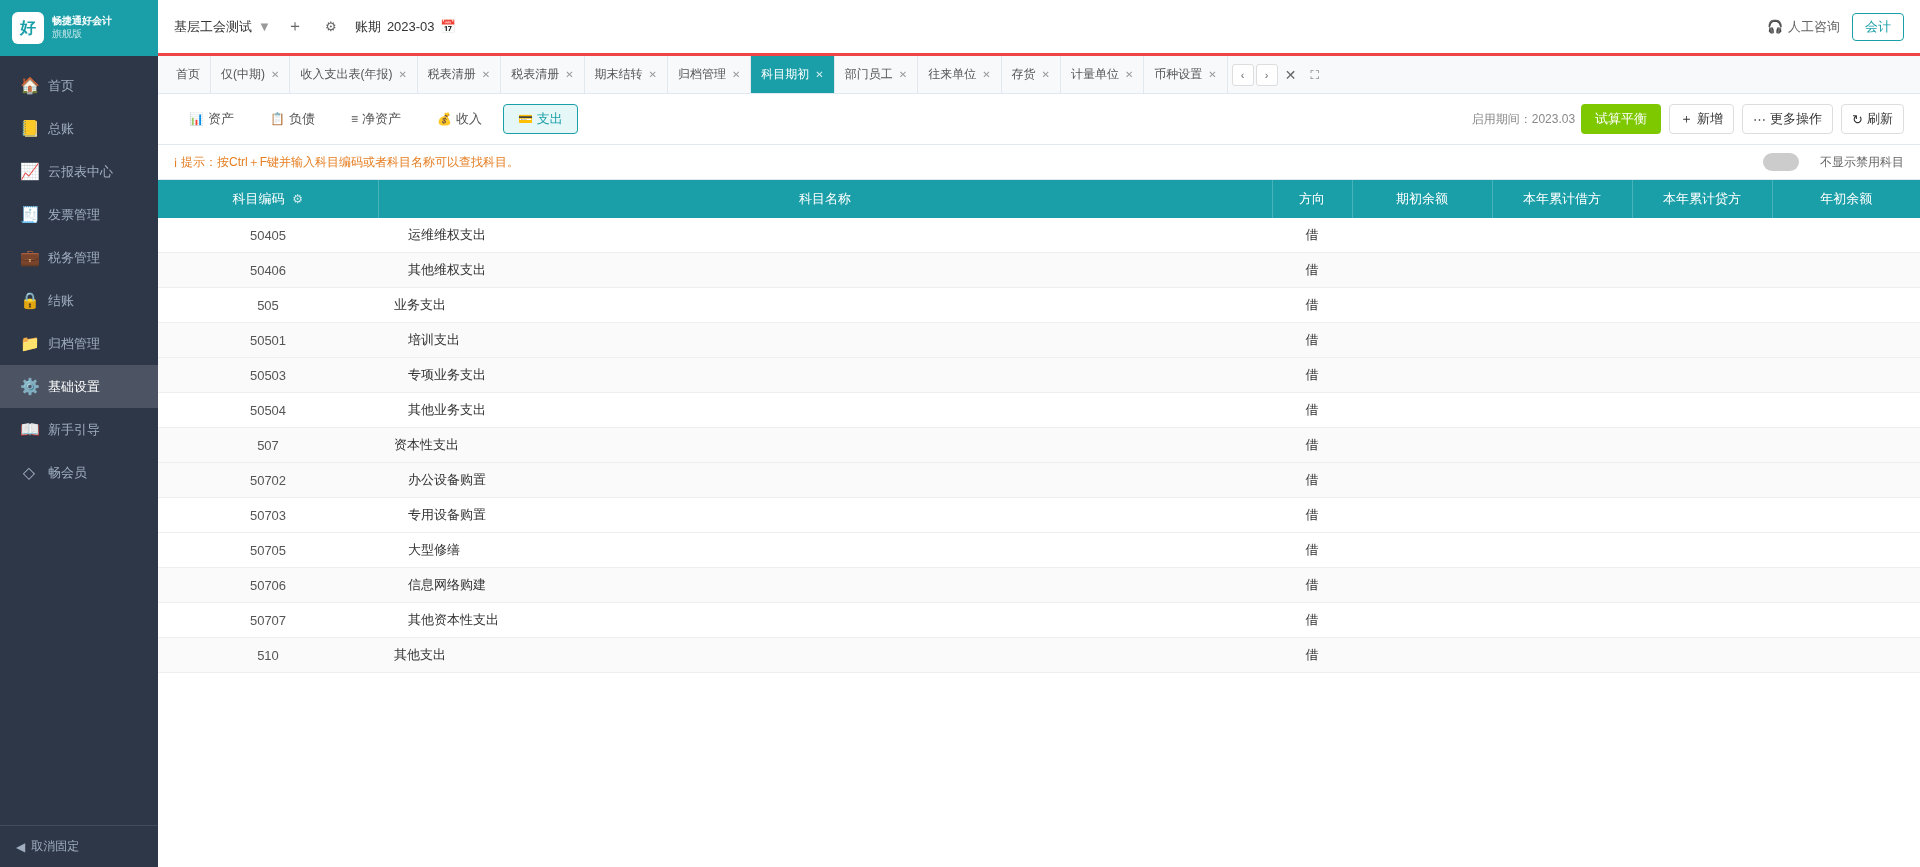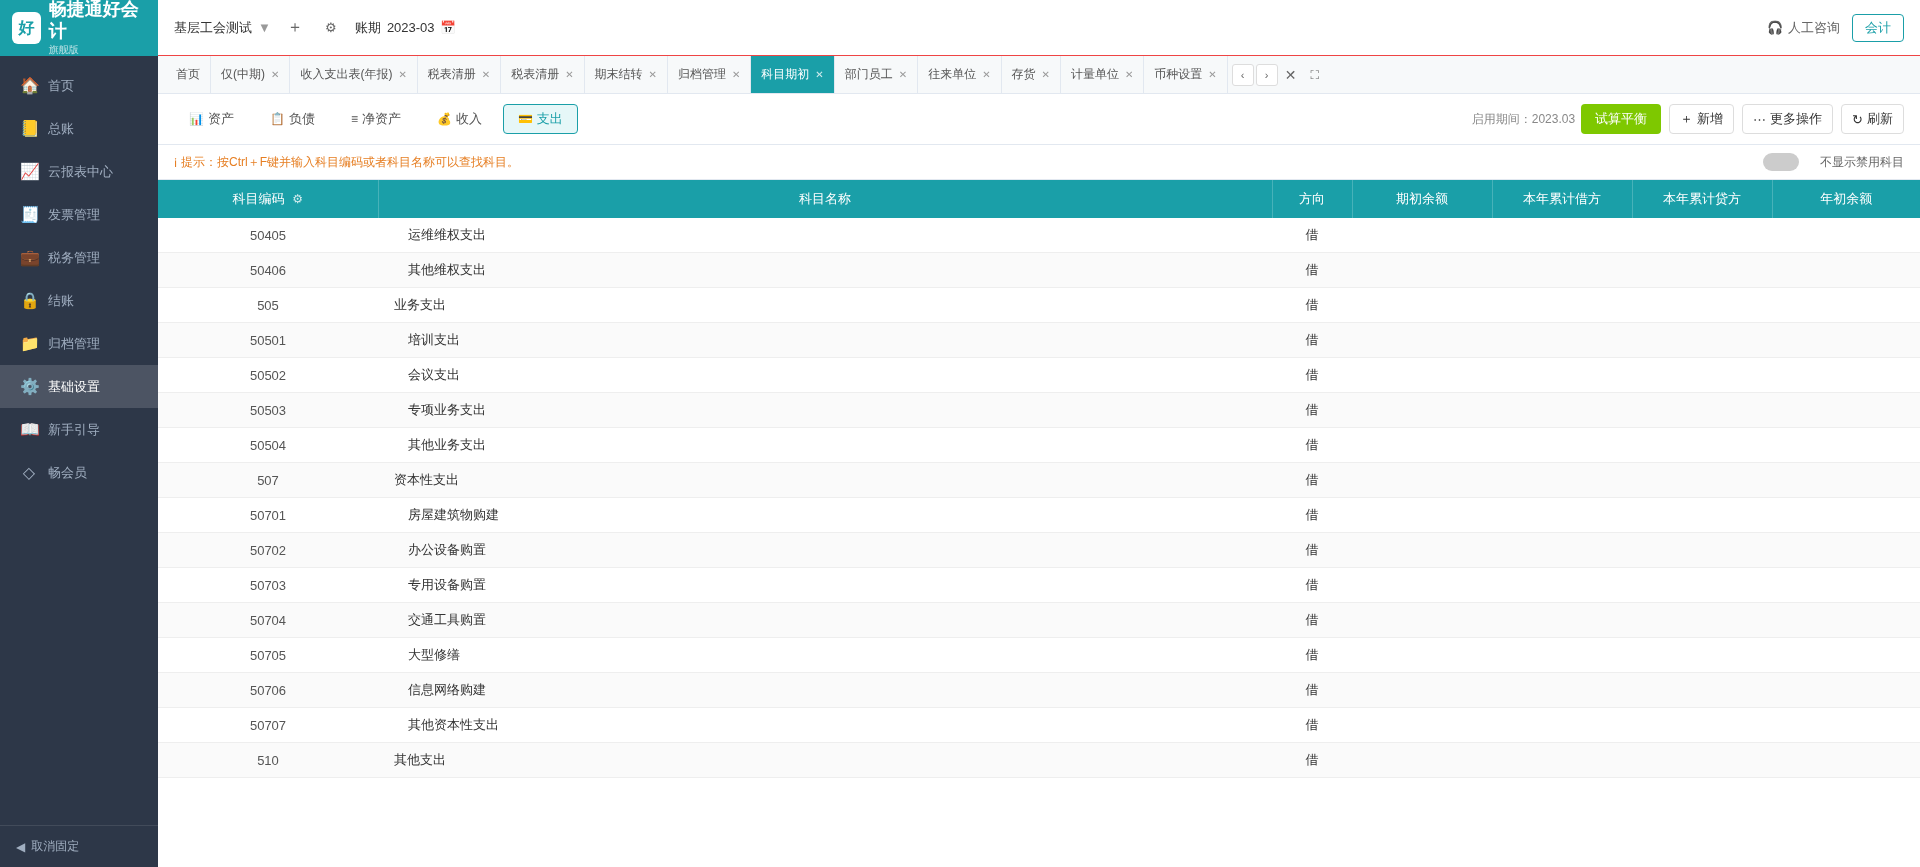--- a/index.html
+++ b/index.html
@@ -2,35 +2,35 @@
 <html><head>
   <meta charset="utf-8">
   <style>
     * { box-sizing: border-box; margin: 0; padding: 0; }
     body { font-family: "Microsoft YaHei", "PingFang SC", sans-serif; font-size: 13px; background: #f0f2f5; display: flex; height: 867px; overflow: hidden; }
 
     
     .sidebar { width: 158px; background: #2d3748; display: flex; flex-direction: column; height: 100%; flex-shrink: 0; }
     .sidebar-logo { background: #1a9fa8; padding: 8px 12px; display: flex; align-items: center; gap: 8px; height: 56px; }
     .sidebar-logo-icon { width: 32px; height: 32px; background: white; border-radius: 6px; display: flex; align-items: center; justify-content: center; color: #1a9fa8; font-size: 16px; font-weight: bold; }
-    .sidebar-logo-text { color: white; font-size: 18px; font-weight: bold; line-height: 1.2; }
+    .sidebar-logo-text { color: white; font-size: 10px; font-weight: bold; line-height: 1.2; }
     .sidebar-logo-sub { color: rgba(255,255,255,0.7); font-size: 10px; }
     .sidebar-nav { flex: 1; padding: 8px 0; }
     .sidebar-item { display: flex; align-items: center; gap: 10px; padding: 12px 20px; color: #a0aec0; cursor: pointer; transition: all 0.2s; }
     .sidebar-item.active { background: rgba(255,255,255,0.15); color: white; }
     .sidebar-item-icon { font-size: 16px; width: 18px; text-align: center; }
     .sidebar-item-label { font-size: 13px; }
     .sidebar-footer { padding: 12px 16px; border-top: 1px solid rgba(255,255,255,0.1); }
     .sidebar-collapse-btn { display: flex; align-items: center; gap: 6px; color: #a0aec0; cursor: pointer; font-size: 12px; }
 
     
     .main { flex: 1; display: flex; flex-direction: column; overflow: hidden; }
 
     
-    .top-header { background: white; height: 56px; display: flex; align-items: center; padding: 0 16px; border-bottom: 1px solid #ef4444; gap: 12px; flex-shrink: 0; }
+    .top-header { background: white; height: 56px; display: flex; align-items: center; padding: 0 16px; border-bottom: 3px solid #ef4444; gap: 12px; flex-shrink: 0; }
     .app-selector { display: flex; align-items: center; gap: 6px; font-size: 13px; color: #333; cursor: pointer; }
     .app-selector-arrow { color: #999; }
     .header-add-btn { width: 24px; height: 24px; display: flex; align-items: center; justify-content: center; color: #666; cursor: pointer; font-size: 16px; }
     .header-settings-btn { width: 24px; height: 24px; display: flex; align-items: center; justify-content: center; color: #666; cursor: pointer; }
     .accounting-period { display: flex; align-items: center; gap: 6px; font-size: 13px; color: #333; }
     .period-calendar-icon { color: #1a9fa8; }
     .header-right { margin-left: auto; display: flex; align-items: center; gap: 12px; }
     .customer-service { display: flex; align-items: center; gap: 4px; color: #666; font-size: 13px; cursor: pointer; }
     .account-btn { border: 1.5px solid #1a9fa8; color: #1a9fa8; padding: 4px 12px; border-radius: 4px; font-size: 13px; cursor: pointer; background: white; }
 
@@ -340,29 +340,20 @@
   </tr>
             <tr style="background: rgb(250, 250, 250); border-radius: 14px;">
     <td>50501</td>
     <td class="indent-1">培训支出</td>
     <td>借</td>
     <td></td>
     <td></td>
     <td></td>
     <td></td>
   </tr>
-            <tr style="background: white;">
-    <td>50502</td>
-    <td class="indent-1">会议支出</td>
-    <td>借</td>
-    <td></td>
-    <td></td>
-    <td></td>
-    <td></td>
-  </tr>
             <tr style="background: rgb(250, 250, 250);">
     <td>50503</td>
     <td class="indent-1">专项业务支出</td>
     <td>借</td>
     <td></td>
     <td></td>
     <td></td>
     <td></td>
   </tr>
             <tr style="background: white;">
@@ -376,56 +367,38 @@
   </tr>
             <tr style="background: rgb(250, 250, 250);">
     <td>507</td>
     <td class="">资本性支出</td>
     <td>借</td>
     <td></td>
     <td></td>
     <td></td>
     <td></td>
   </tr>
-            <tr style="background: white;">
-    <td>50701</td>
-    <td class="indent-1">房屋建筑物购建</td>
-    <td>借</td>
-    <td></td>
-    <td></td>
-    <td></td>
-    <td></td>
-  </tr>
             <tr style="background: rgb(250, 250, 250);">
     <td>50702</td>
     <td class="indent-1">办公设备购置</td>
     <td>借</td>
     <td></td>
     <td></td>
     <td></td>
     <td></td>
   </tr>
             <tr style="background: white;">
     <td>50703</td>
     <td class="indent-1">专用设备购置</td>
     <td>借</td>
     <td></td>
     <td></td>
     <td></td>
     <td></td>
   </tr>
-            <tr style="background: rgb(250, 250, 250);">
-    <td>50704</td>
-    <td class="indent-1">交通工具购置</td>
-    <td>借</td>
-    <td></td>
-    <td></td>
-    <td></td>
-    <td></td>
-  </tr>
             <tr style="background: white;">
     <td>50705</td>
     <td class="indent-1">大型修缮</td>
     <td>借</td>
     <td></td>
     <td></td>
     <td></td>
     <td></td>
   </tr>
             <tr style="background: rgb(250, 250, 250);">

